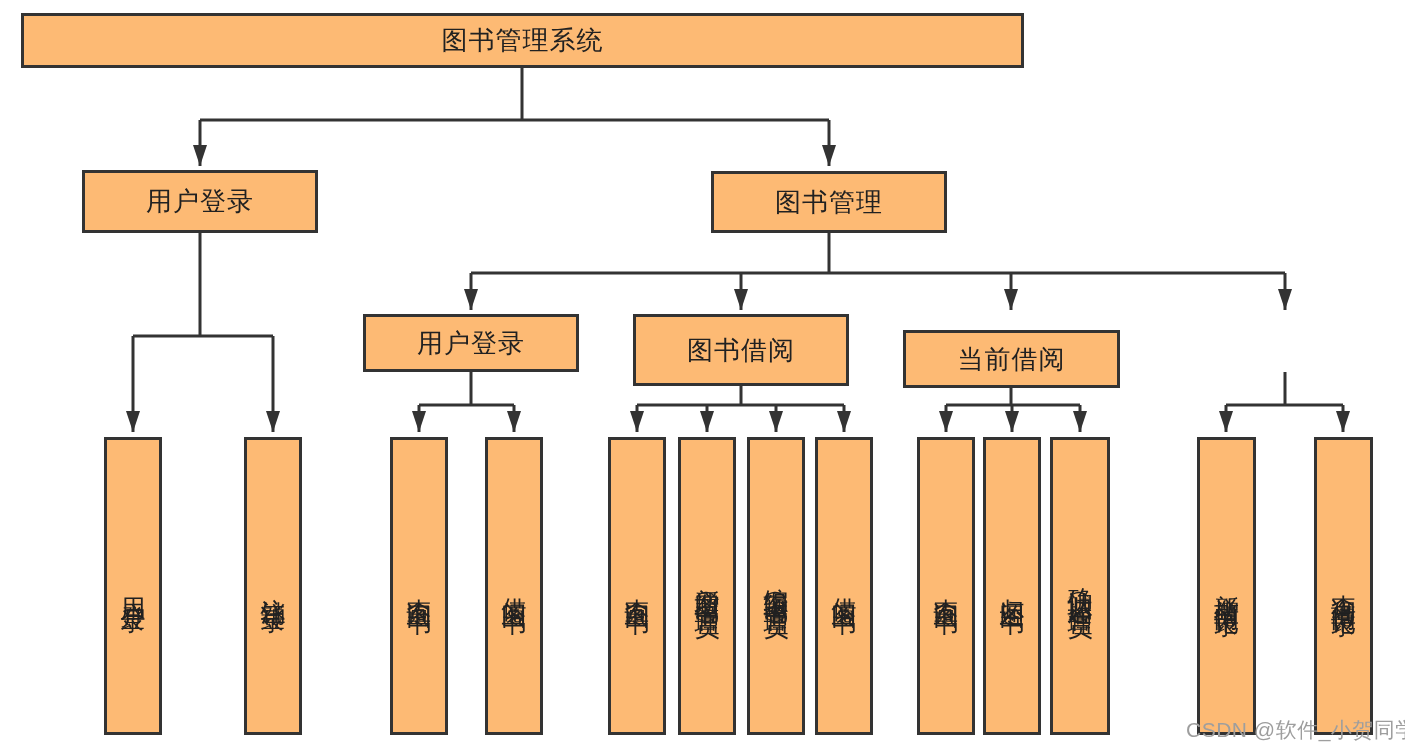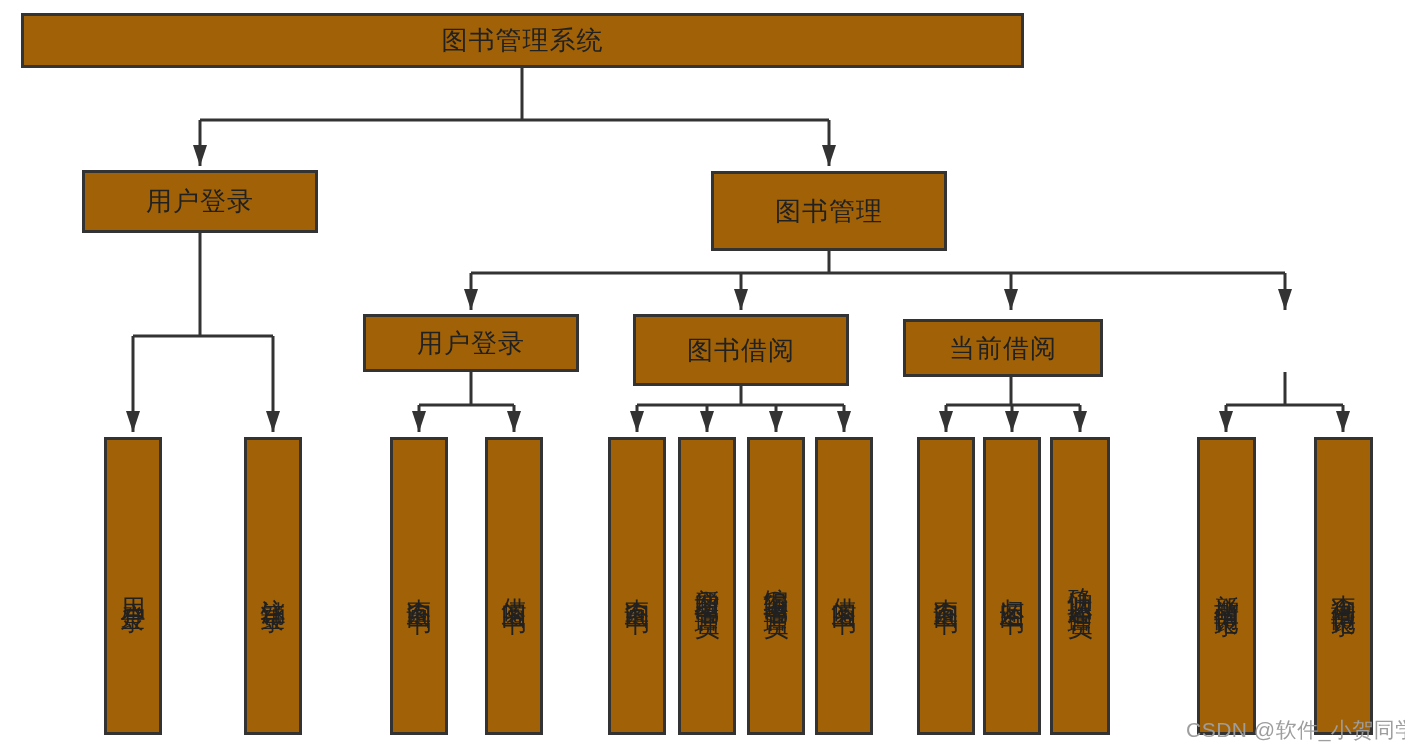--- a/index.html
+++ b/index.html
@@ -18,21 +18,21 @@
   .wires {
     position: absolute;
     left: 0; top: 0;
     width: 1405px;
     height: 747px;
   }
   .box {
     position: absolute;
     box-sizing: border-box;
     border: 3px solid #333333;
-    background: #a16207;
+    background: #fdba74;
     display: flex;
     align-items: center;
     justify-content: center;
     color: #212121;
   }
   .box.h .lbl {
     font-size: 26px;
     letter-spacing: 1px;
     white-space: nowrap;
   }
@@ -106,31 +106,31 @@
     </g>
   </svg>
 
   <div class="box h" style="left:21px;top:13px;width:1003px;height:55px">
     <span class="lbl">图书管理系统</span>
   </div>
 
   <div class="box h" style="left:82px;top:170px;width:236px;height:63px">
     <span class="lbl">用户登录</span>
   </div>
-  <div class="box h" style="left:711px;top:171px;width:236px;height:80px">
+  <div class="box h" style="left:711px;top:171px;width:236px;height:62px">
     <span class="lbl">图书管理</span>
   </div>
 
   <div class="box h" style="left:363px;top:314px;width:216px;height:58px">
     <span class="lbl">用户登录</span>
   </div>
   <div class="box h" style="left:633px;top:314px;width:216px;height:72px">
     <span class="lbl">图书借阅</span>
   </div>
-  <div class="box h" style="left:903px;top:319px;width:200px;height:58px">
+  <div class="box h" style="left:903px;top:330px;width:217px;height:58px">
     <span class="lbl">当前借阅</span>
   </div>
 
   <div class="box v" style="left:104px">
     <span class="lbl">用户登录</span>
   </div>
   <div class="box v" style="left:244px">
     <span class="lbl">注销登录</span>
   </div>
 

